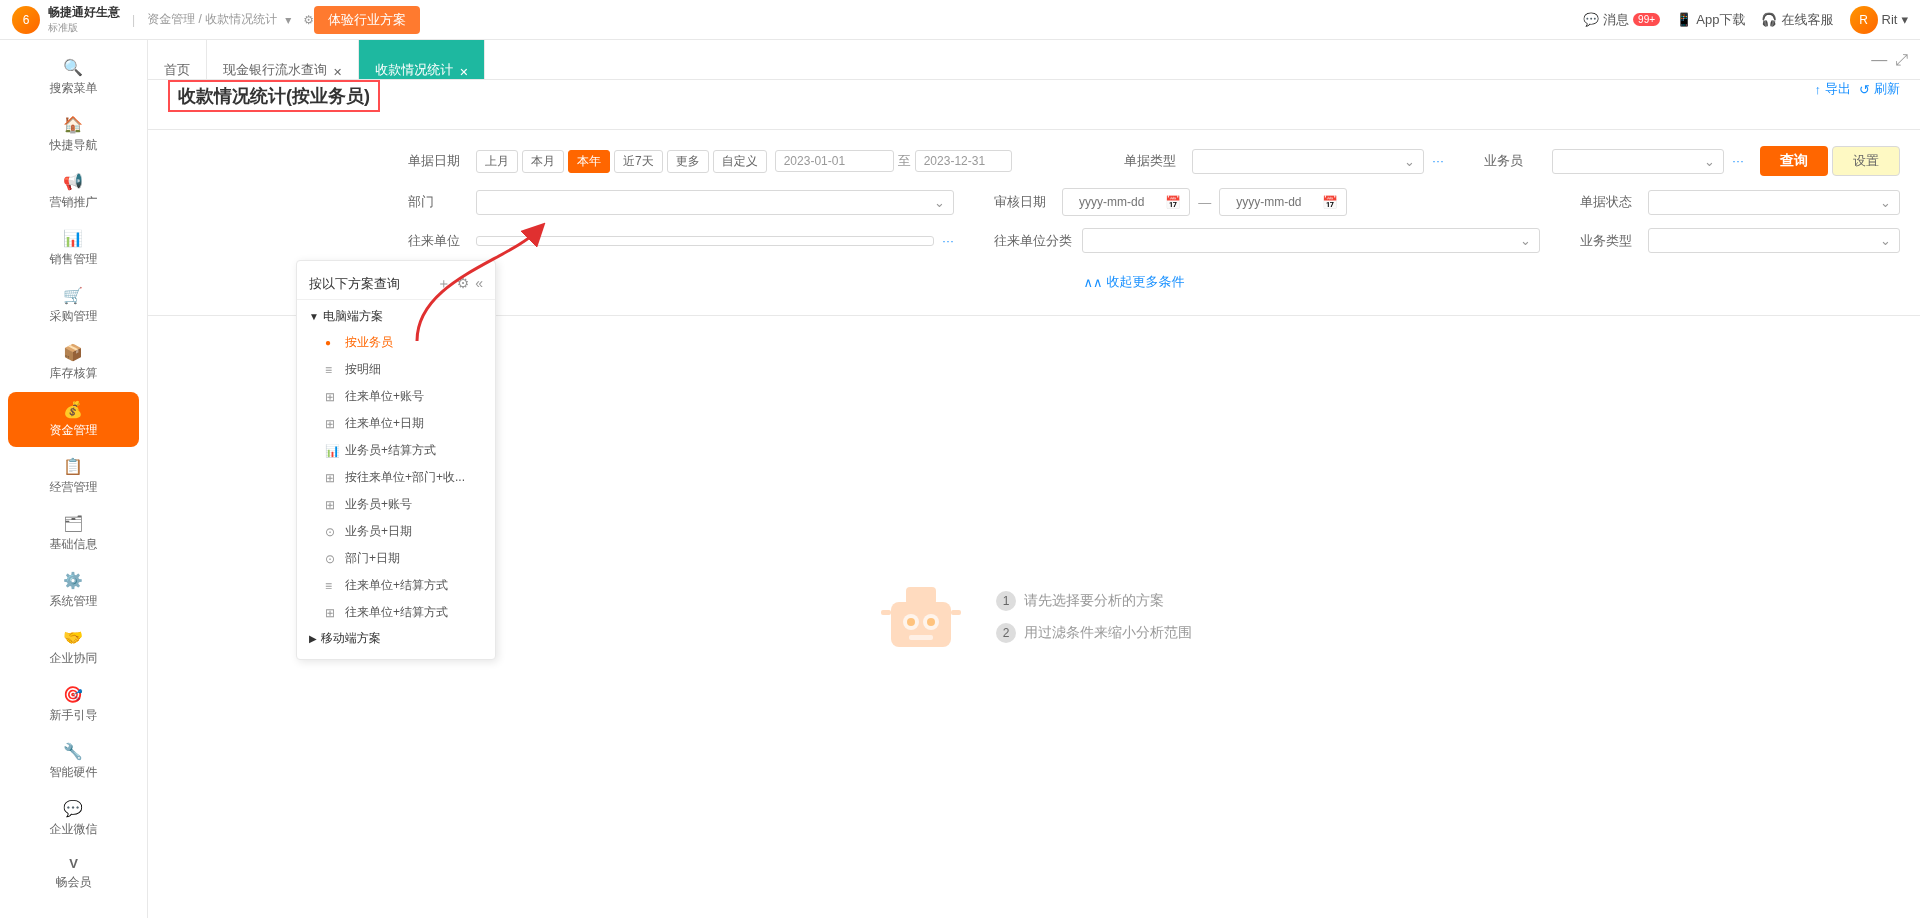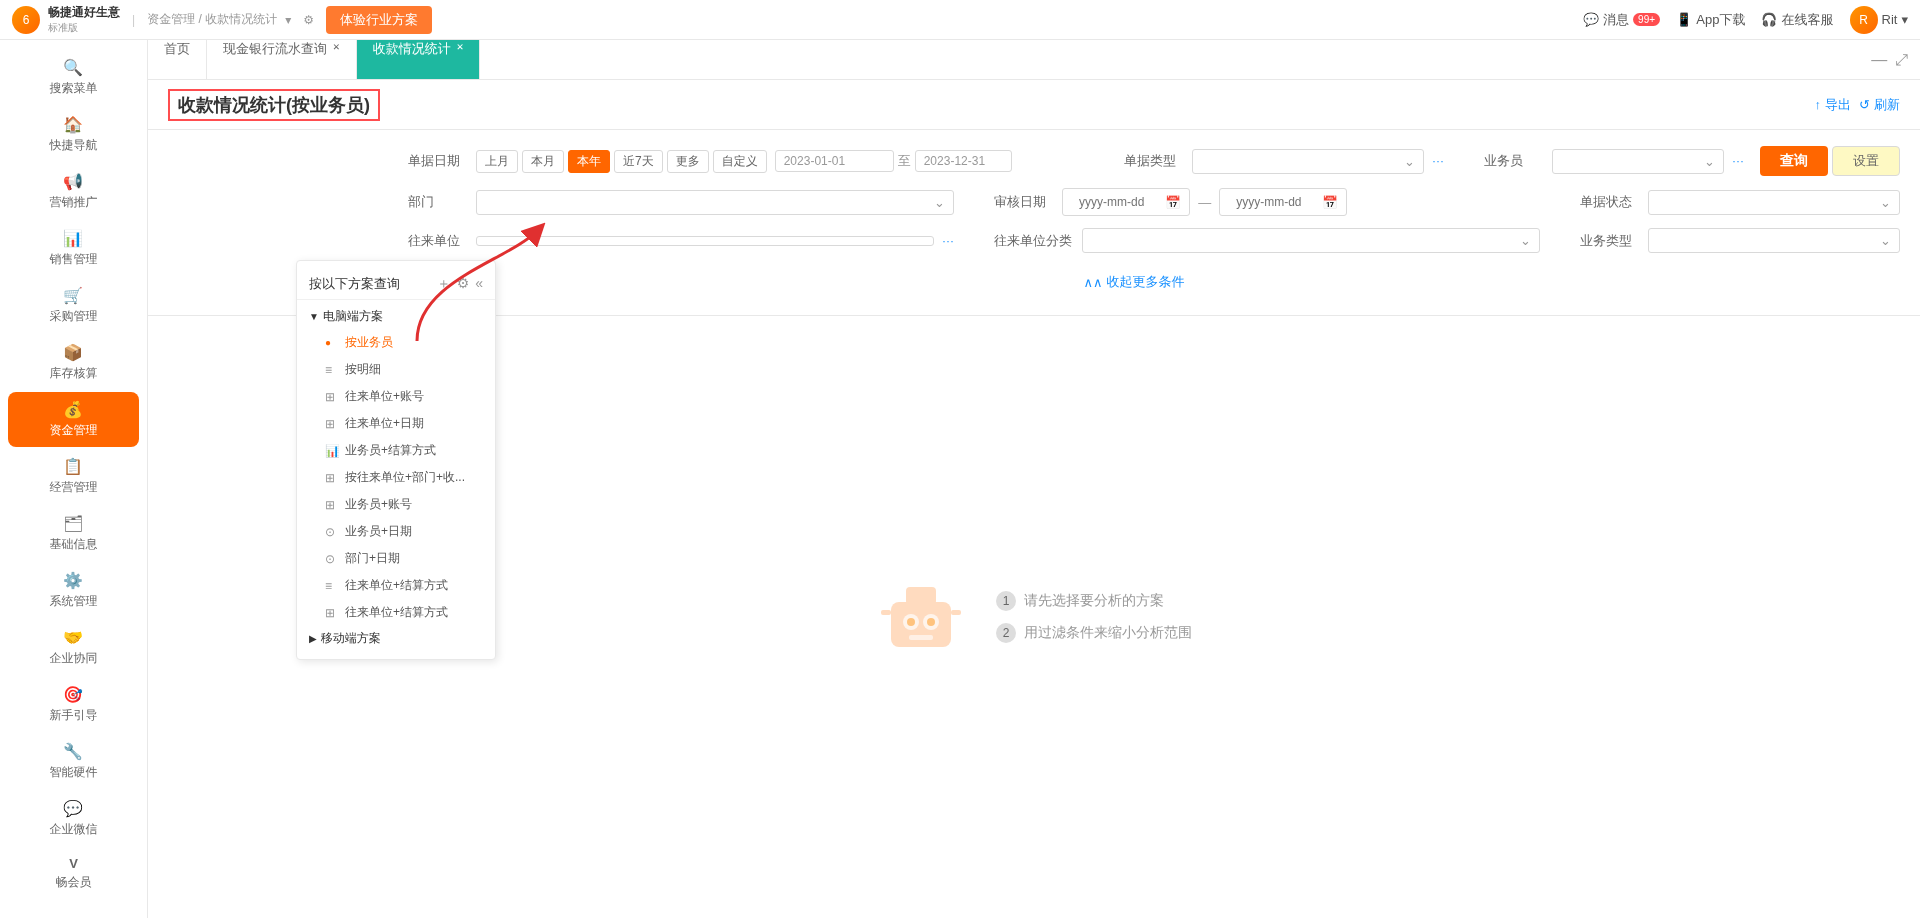--- a/index.html
+++ b/index.html
@@ -69,47 +69,46 @@
       height: 40px;
       background: #fff;
       display: flex;
       align-items: center;
       border-bottom: 1px solid #e8e8e8;
       padding: 0;
     }
     .tab-item {
       height: 100%;
       display: flex;
-      align-items: flex-start;
+      align-items: flex-end;
       padding: 0 16px;
       cursor: pointer;
       font-size: 13px;
       color: #666;
       border-right: 1px solid #e8e8e8;
       gap: 6px;
       white-space: nowrap;
-      font-family: Liberation Mono, monospace;
     }
     .tab-item.active {
       background: #1eb8a0;
       color: #fff;
     }
     .tab-item.home {
       color: #666;
     }
     .tab-close { font-size: 11px; color: inherit; cursor: pointer; }
     .tab-bar-actions { margin-left: auto; display: flex; align-items: center; padding: 0 12px; gap: 8px; }
     .tab-action-btn { background: none; border: none; cursor: pointer; font-size: 16px; color: #999; }
 
     
     .page-header {
       height: 50px;
       background: #fff;
       display: flex;
-      align-items: center;
+      align-items: flex-start;
       padding: 0 20px;
       border-bottom: 1px solid #e8e8e8;
       justify-content: space-between;
     }
     .page-title {
       font-size: 18px;
       font-weight: bold;
       color: #333;
       border: 2px solid #ff4d4f;
       padding: 2px 8px;
@@ -350,21 +349,21 @@
     <div class="user-avatar">6</div>
     <div>
       <div style="font-size:12px;color:#333;font-weight:bold;">畅捷通好生意</div>
       <div style="font-size:10px;color:#999;">标准版</div>
     </div>
     <span style="color:#ccc;margin:0 4px;">|</span>
     <span style="font-size:12px;color:#999;">资金管理 / 收款情况统计</span>
     <span style="cursor:pointer;color:#999;">▾</span>
     <span style="cursor:pointer;color:#999;margin-left:4px;">⚙</span>
   </div>
-  <div style="margin-left:12px;">
+  <div style="">
     <button class="trial-btn">体验行业方案</button>
   </div>
   <div class="top-bar-right">
     <div style="display:flex;align-items:center;gap:4px;cursor:pointer;">
       <span>💬</span>
       <span>消息</span>
       <span class="badge">99+</span>
     </div>
     <div style="display:flex;align-items:center;gap:4px;cursor:pointer;">
       <span>📱</span>

